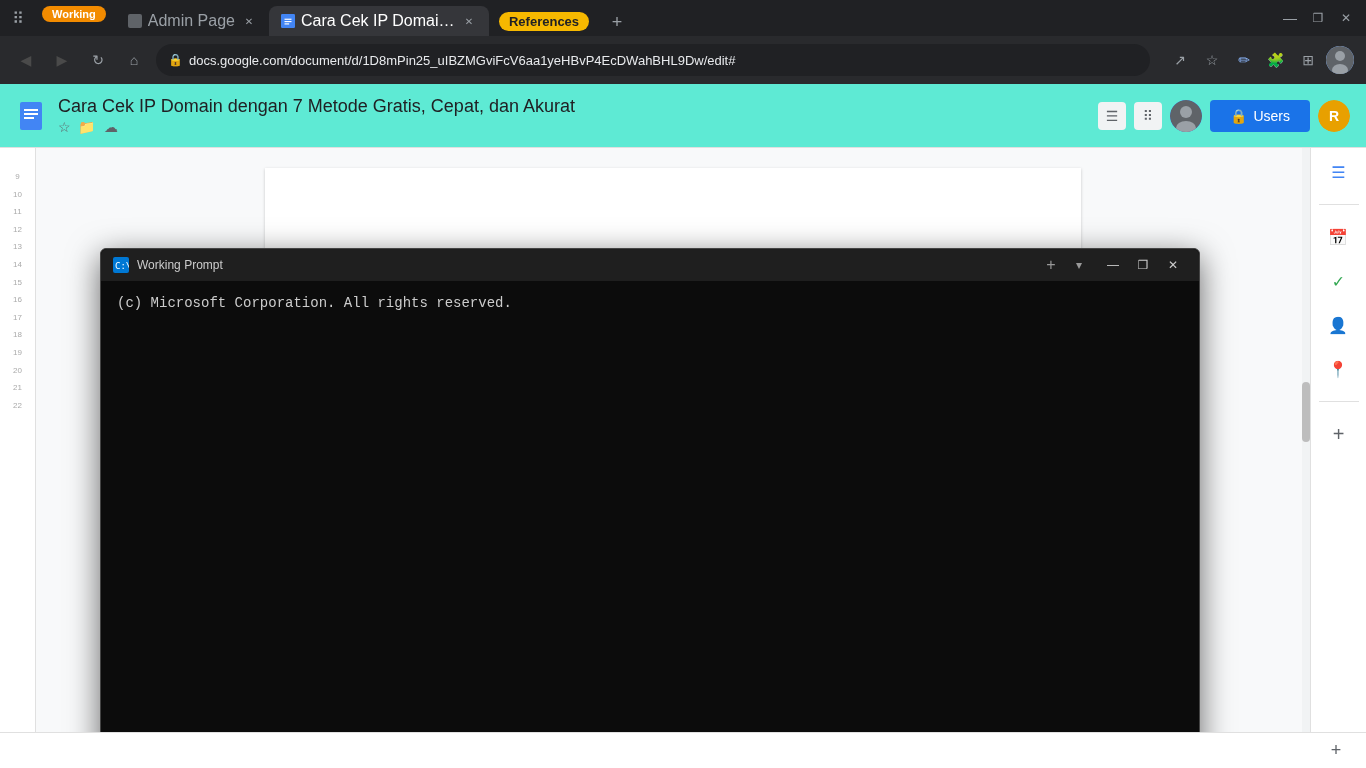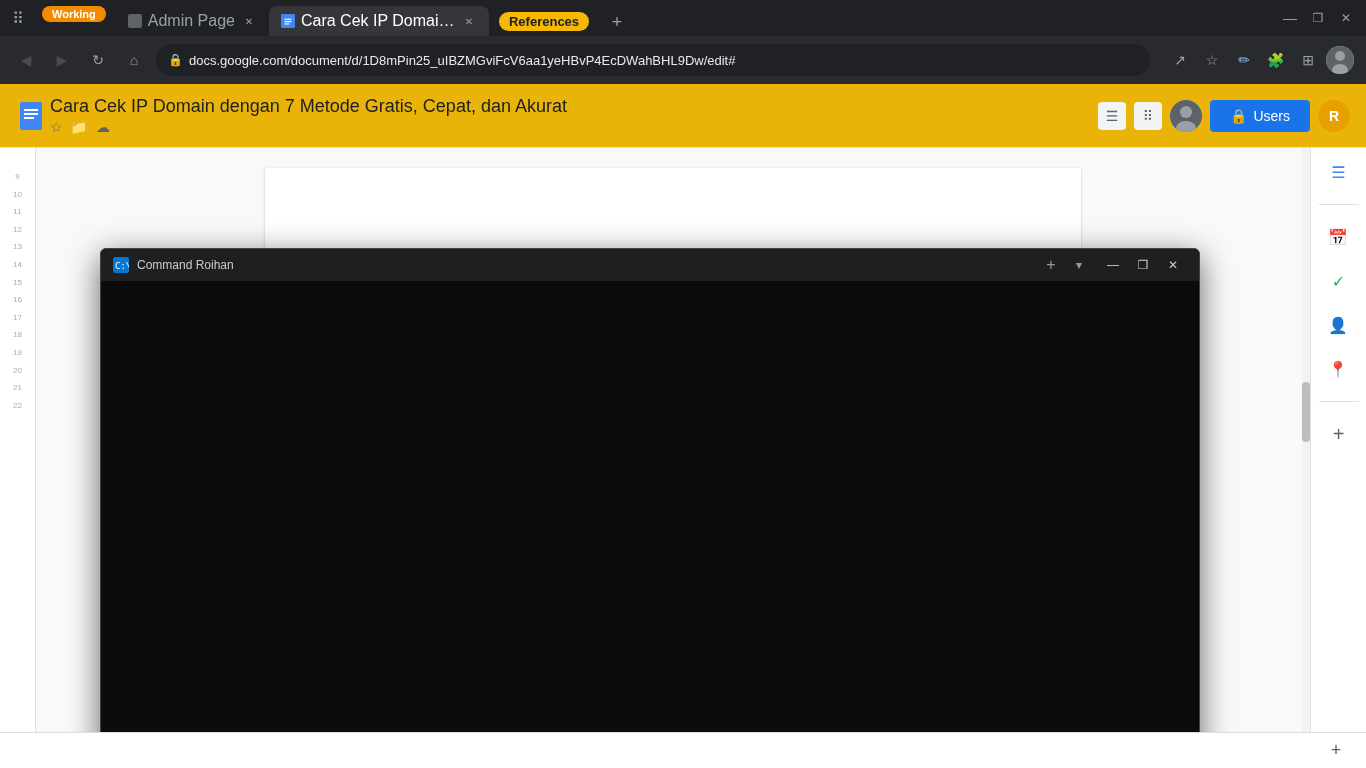--- a/index.html
+++ b/index.html
@@ -26,21 +26,21 @@
     .nav-btn.disabled { color: #4a4a4a; cursor: default; }
     .address-input { flex: 1; height: 32px; background: #202124; border-radius: 16px; display: flex; align-items: center; padding: 0 12px; gap: 6px; color: #e8eaed; font-size: 13px; }
     .address-text { flex: 1; font-size: 13px; color: #e8eaed; white-space: nowrap; overflow: hidden; text-overflow: ellipsis; }
     .address-lock { color: #9aa0a6; font-size: 12px; }
     .toolbar-icons { display: flex; align-items: center; gap: 4px; margin-left: 8px; }
     .toolbar-icon { width: 28px; height: 28px; border-radius: 50%; display: flex; align-items: center; justify-content: center; color: #9aa0a6; font-size: 14px; cursor: pointer; }
     .profile-avatar { width: 28px; height: 28px; border-radius: 50%; background: #8ab4f8; display: flex; align-items: center; justify-content: center; font-size: 12px; color: #202124; font-weight: bold; cursor: pointer; overflow: hidden; }
 
     
     .docs-toolbar-area { background: #fff; flex: 1; display: flex; flex-direction: column; position: relative; }
-    .docs-header { height: 64px; background: #eab308; display: flex; align-items: center; padding: 0 16px; gap: 4px; border-bottom: 1px solid #e0e0e0; }
+    .docs-header { height: 64px; background: #5eead4; display: flex; align-items: center; padding: 0 16px; gap: 12px; border-bottom: 1px solid #e0e0e0; }
     .docs-title-section { flex: 1; }
     .docs-title { font-size: 18px; color: #202124; font-weight: 400; }
     .docs-title-icons { display: flex; align-items: center; gap: 8px; margin-top: 2px; }
     .docs-header-right { display: flex; align-items: center; gap: 8px; }
     .share-btn { background: #1a73e8; color: #fff; border-radius: 4px; padding: 8px 20px; font-size: 14px; font-weight: 500; cursor: pointer; display: flex; align-items: center; gap: 6px; }
 
     .docs-content { flex: 1; display: flex; background: #f8f9fa; overflow: hidden; }
     .ruler-left { width: 36px; background: #fff; border-right: 1px solid #e0e0e0; display: flex; flex-direction: column; align-items: center; padding-top: 4px; font-size: 9px; color: #999; }
     .page-area { flex: 1; overflow: hidden; padding: 20px; display: flex; justify-content: center; }
     .doc-page { width: 816px; min-height: 500px; background: #fff; box-shadow: 0 1px 3px rgba(0,0,0,0.2); padding: 60px 72px; position: relative; }
@@ -207,33 +207,34 @@
       </div>
 
       <div class="cmd-window">
 
         <div class="cmd-titlebar">
 
           <svg width="16" height="16" viewBox="0 0 16 16">
             <rect width="16" height="16" rx="2" fill="#0078d4"></rect>
             <text x="2" y="12" fill="#fff" font-size="9" font-family="Consolas,monospace">C:\</text>
           </svg>
-          <span class="cmd-title-text">Command Roihan</span>
+          <span class="cmd-title-text">Working Prompt</span>
           <div class="cmd-tabs">
             <div class="cmd-tab-plus">+</div>
             <div class="cmd-tab-dropdown">▾</div>
           </div>
           <div class="cmd-window-btns">
             <div class="cmd-win-btn">—</div>
             <div class="cmd-win-btn">❐</div>
             <div class="cmd-win-btn close">✕</div>
           </div>
         </div>
 
         <div class="cmd-content">
+          <div class="cmd-line">(c) Microsoft Corporation. All rights reserved.</div>
         </div>
       </div>
 
     </div>
 
     <div class="docs-bottom-bar">
       <div style="font-size:12px;color:#5f6368;"></div>
       <div style="display:flex;align-items:center;gap:8px;">
         <div style="font-size:18px;color:#5f6368;cursor:pointer;width:28px;height:28px;display:flex;align-items:center;justify-content:center;">+</div>
       </div>

